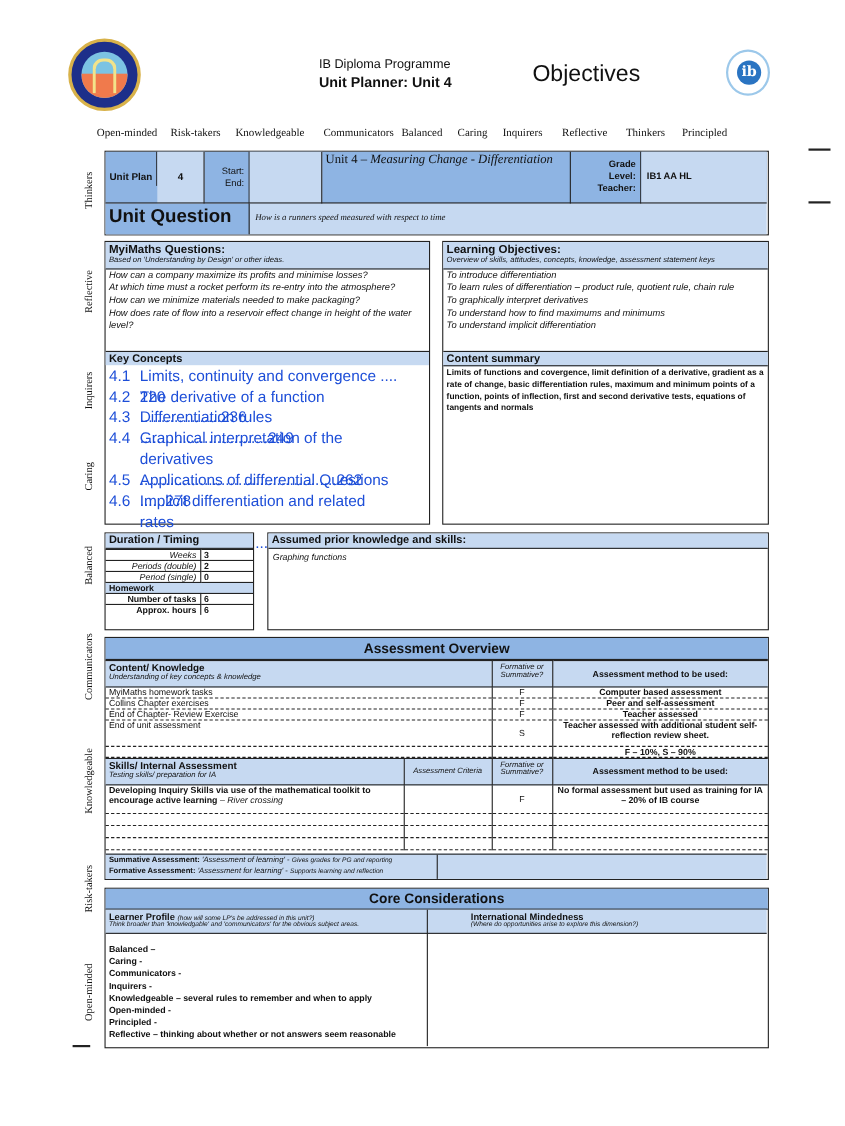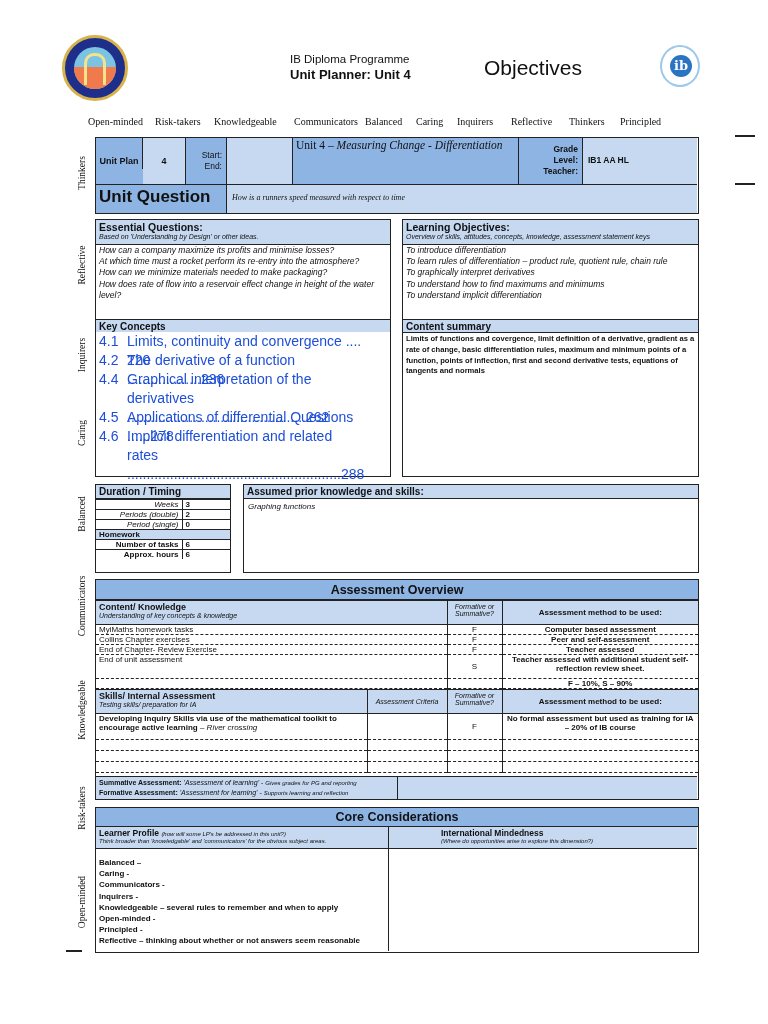--- a/index.html
+++ b/index.html
@@ -109,38 +109,42 @@
   </div>
   <div class="abs blue hd" style="left:487px;top:0;width:114px;height:47px;font-size:8.5px;padding:17px 0 0 5px;">IB1 AA HL</div>
   <div class="abs" style="left:0;top:46px;width:601px;border-top:1px solid #222;"></div>
 
   <div class="abs hd" style="left:3px;top:49px;font-size:17px;">Unit Question</div>
   <div class="abs serif it" style="left:136px;top:55px;font-size:8px;">How is a runners speed measured with respect to time</div>
 </div>
 
 <div class="box" style="left:95px;top:219px;width:296px;height:258px;">
   <div class="blue" style="padding:1px 3px;height:25px;border-bottom:1px solid #222;">
-    <div class="hd" style="font-size:10.5px;">Essential Questions:</div>
+    <div class="hd" style="font-size:10.5px;">MyiMaths Questions:</div>
     <div class="small-it">Based on 'Understanding by Design' or other ideas.</div>
   </div>
   <div style="padding:0 3px;font-size:8.5px;font-style:italic;line-height:11.2px;height:74px;">
     <div>How can a company maximize its profits and minimise losses?</div>
     <div>At which time must a rocket perform its re-entry into the atmosphere?</div>
     <div>How can we minimize materials needed to make packaging?</div>
     <div>How does rate of flow into a reservoir effect change in height of the water level?</div>
   </div>
   <div class="blue hd" style="border-top:1px solid #222;font-size:10px;padding:1px 3px;height:13px;line-height:12px;">Key Concepts</div>
   <div style="padding:0 3px;">
     <div class="kc-row">
         <span class="kc-num">4.1</span>
         <span class="kc-text">Limits, continuity and convergence .... 220</span>
       </div>
     <div class="kc-row">
         <span class="kc-num">4.2</span>
         <span class="kc-text">The derivative of a function ...................236</span>
+      </div>
+    <div class="kc-row">
+        <span class="kc-num">4.3</span>
+        <span class="kc-text">Differentiation rules ..............................249</span>
       </div>
     <div class="kc-row">
         <span class="kc-num">4.4</span>
         <span class="kc-text">Graphical interpretation of the</span>
       </div>
     <div class="kc-row">
         <span class="kc-num"></span>
         <span class="kc-text">derivatives ..............................................262</span>
       </div>
     <div class="kc-row">
@@ -319,20 +323,20 @@
       <div>Balanced –</div>
       <div>Caring -</div>
       <div>Communicators -</div>
       <div>Inquirers -</div>
       <div>Knowledgeable – several rules to remember and when to apply</div>
       <div>Open-minded -</div>
       <div>Principled -</div>
       <div>Reflective – thinking about whether or not answers seem reasonable</div>
     </div>
   </div>
-  <div style="position:absolute;left:294px;top:19px;width:346px;height:124px;padding-left:47px;">
+  <div style="position:absolute;left:281px;top:19px;width:346px;height:124px;padding-left:47px;">
     <div style="padding:1px 4px;height:22px;">
       <div class="hd" style="font-size:8.5px;">International Mindedness</div>
       <div class="small-it" style="font-size:6px;">(Where do opportunities arise to explore this dimension?)</div>
     </div>
     <div style="font-size:8px;padding:4px;"></div>
   </div>
 </div>
 
 </body></html>

